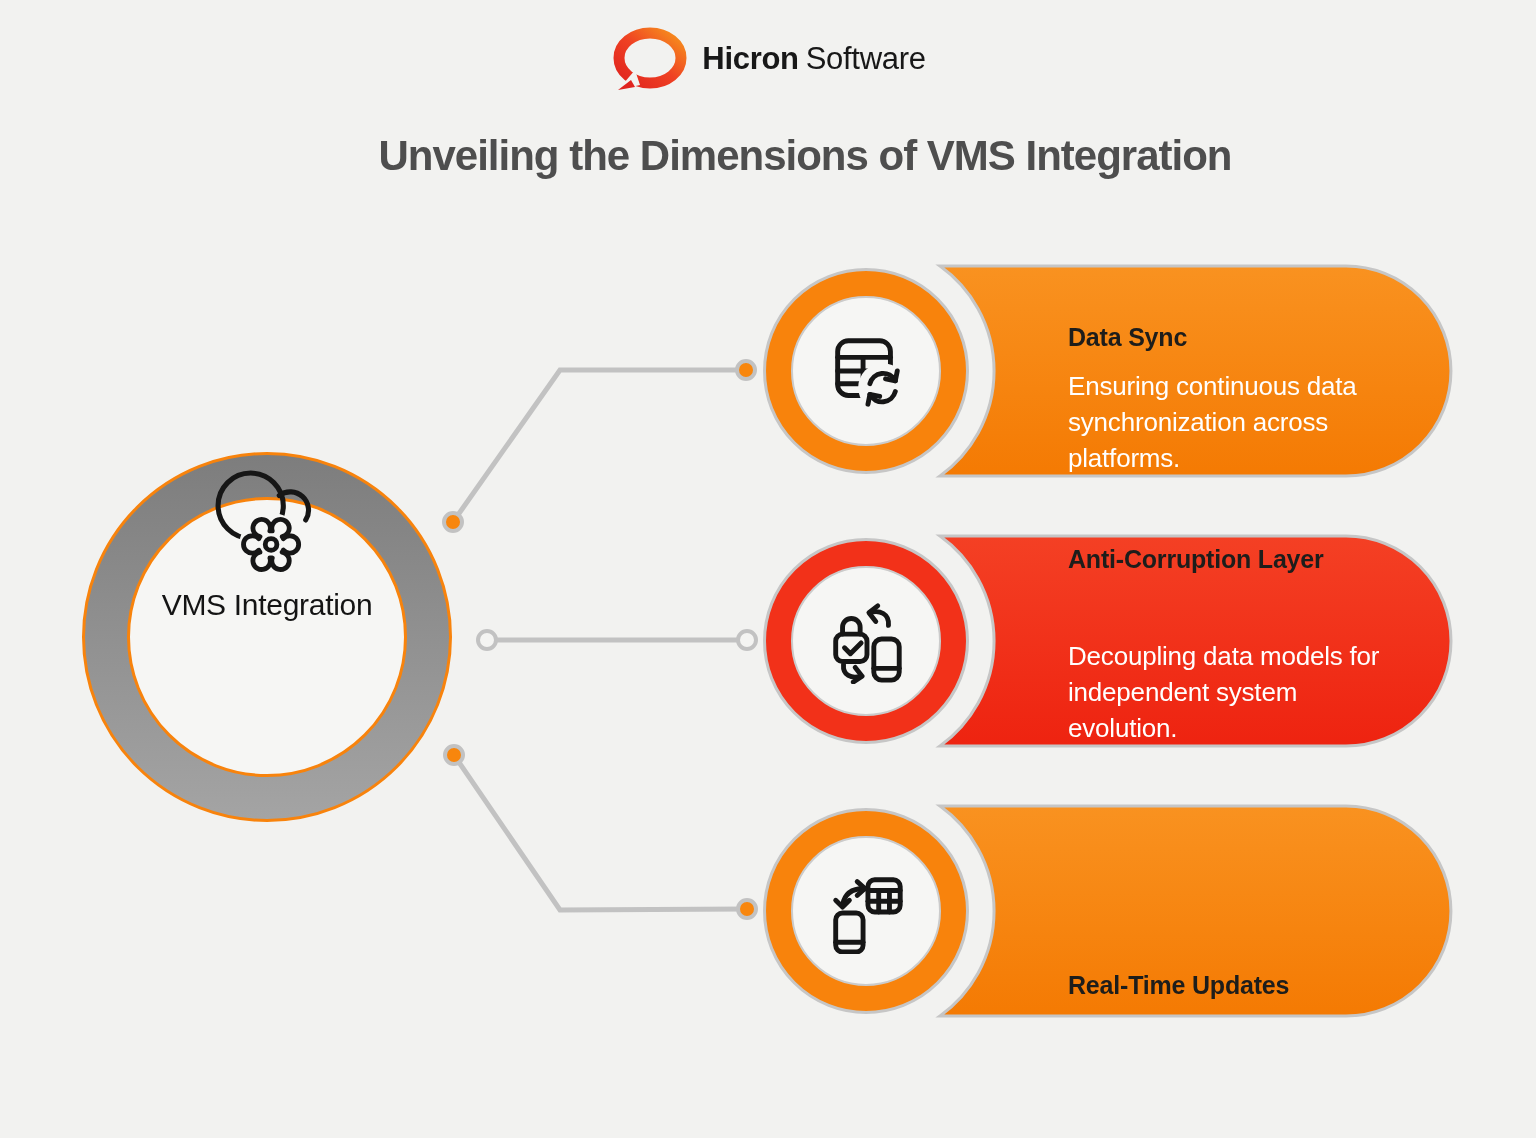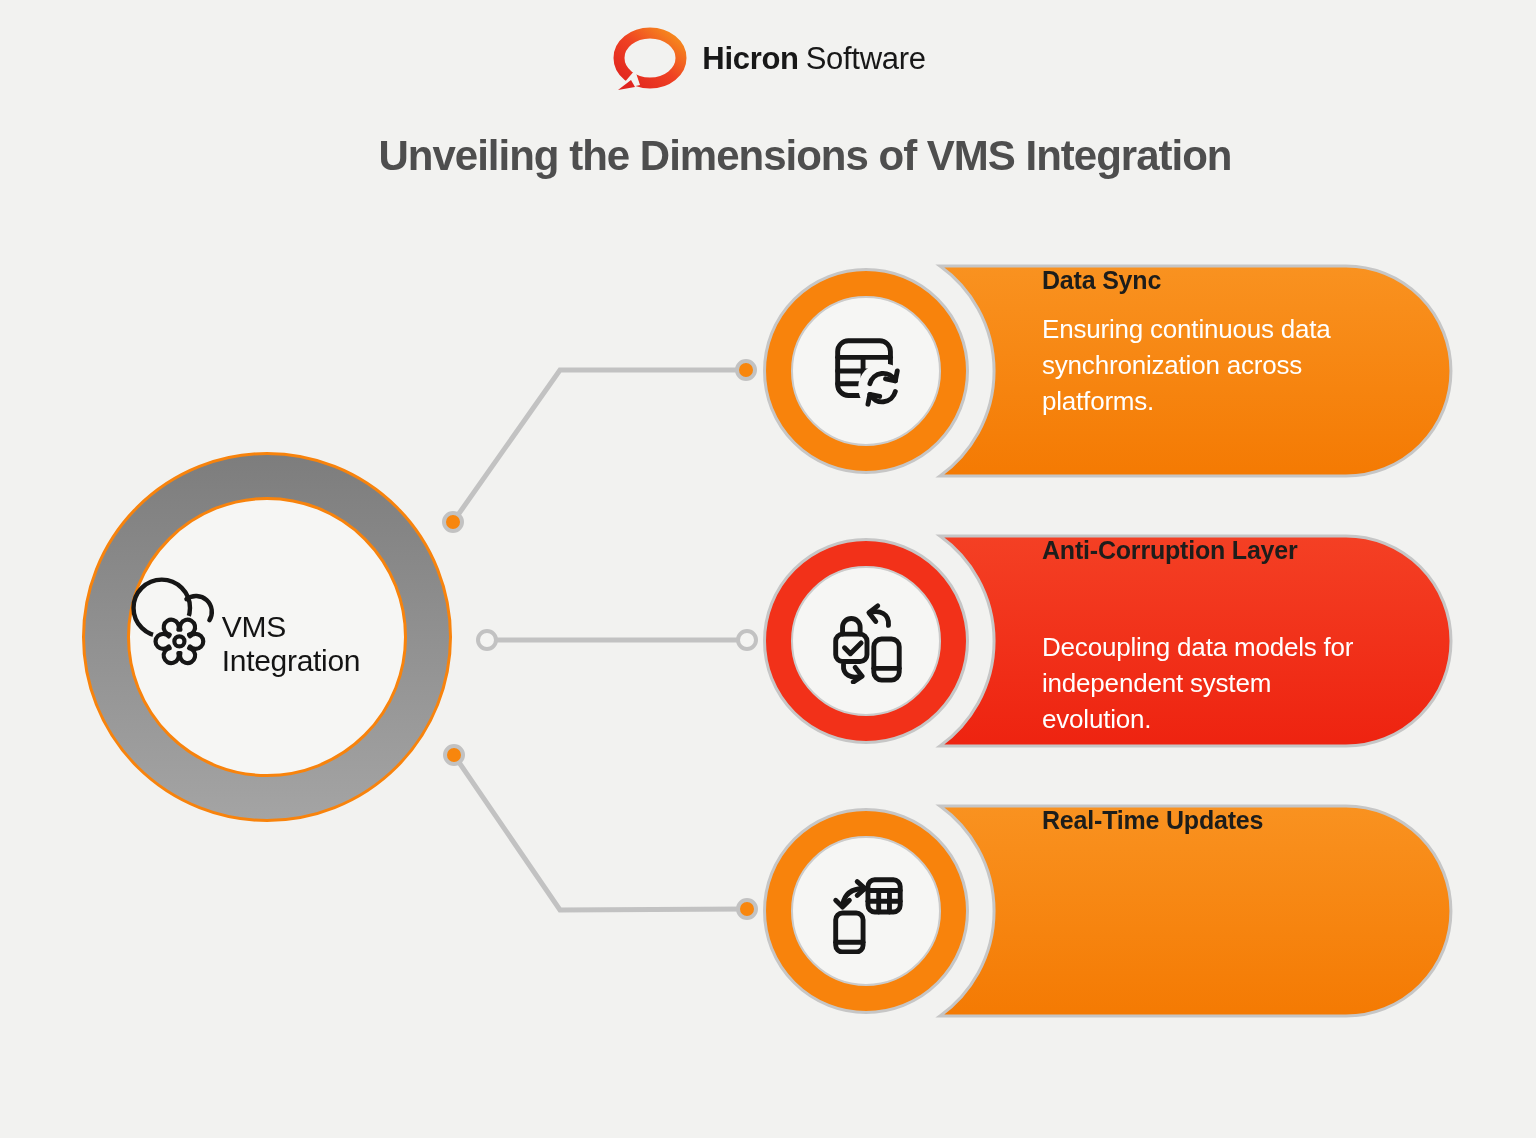--- a/index.html
+++ b/index.html
@@ -16,40 +16,40 @@
   .main-title{position:absolute;top:132px;left:0;width:100%;text-align:center;
     font-size:42px;font-weight:700;color:#4E4E4E;letter-spacing:-1px;padding-left:37px;}
 
   
   .diagram-svg{position:absolute;left:0;top:0;width:1536px;height:1138px;}
 
   
   .center-node{position:absolute;left:82px;top:452px;width:370px;height:370px;border-radius:50%;
     border:3px solid #F8830C;background:linear-gradient(180deg,#7D7D7D 0%,#A4A4A4 100%);box-sizing:border-box;}
   .center-inner{position:absolute;top:42px;left:42px;right:42px;bottom:42px;border-radius:50%;
-    border:3px solid #F8830C;background:#F6F6F4;display:flex;flex-direction:row;
-    align-items:center;justify-content:flex-end;box-sizing:border-box;}
+    border:3px solid #F8830C;background:#F6F6F4;display:flex;flex-direction:column;
+    align-items:center;justify-content:flex-start;box-sizing:border-box;}
   .center-icon{width:106px;height:104px;margin-top:-30px;}
   .center-label{margin-top:14px;font-size:30px;font-weight:500;color:#141414;letter-spacing:-0.3px;}
 
   
   .badge{position:absolute;width:200px;height:200px;border-radius:50%;border:3px solid #C6C6C6;
     display:flex;align-items:center;justify-content:center;box-sizing:content-box;}
   .badge--orange{background:#F8830C;}
   .badge--red{background:#F23119;}
   .badge-inner{width:146px;height:146px;border-radius:50%;background:#F6F6F4;border:2px solid #CBCBCB;
     display:flex;align-items:center;justify-content:center;}
   .badge-inner svg{width:86px;height:86px;}
   .badge1{left:763px;top:268px;}
   .badge2{left:763px;top:538px;}
   .badge3{left:763px;top:808px;}
 
   
-  .card-text{position:absolute;left:1042px;width:412px;height:210px;display:flex;flex-direction:column;
-    justify-content:flex-start;padding-top:0;box-sizing:border-box;}
+  .card-text{position:absolute;left:1068px;width:412px;height:210px;display:flex;flex-direction:column;
+    justify-content:flex-end;padding-top:0;box-sizing:border-box;}
   .ct1{top:266px;} .ct2{top:536px;gap:48px;} .ct3{top:806px;}
   .card-title{font-size:25px;font-weight:700;color:#1D1D1B;margin:0 0 16px 0;letter-spacing:-0.2px;}
   .card-desc{font-size:26px;line-height:36px;color:#FFFFFF;white-space:pre-line;letter-spacing:-0.2px;}
 
   .icon-stroke{fill:none;stroke:#161616;stroke-width:5;stroke-linecap:round;stroke-linejoin:round;}
 </style>
 </head>
 <body>
 
 <div class="canvas">

